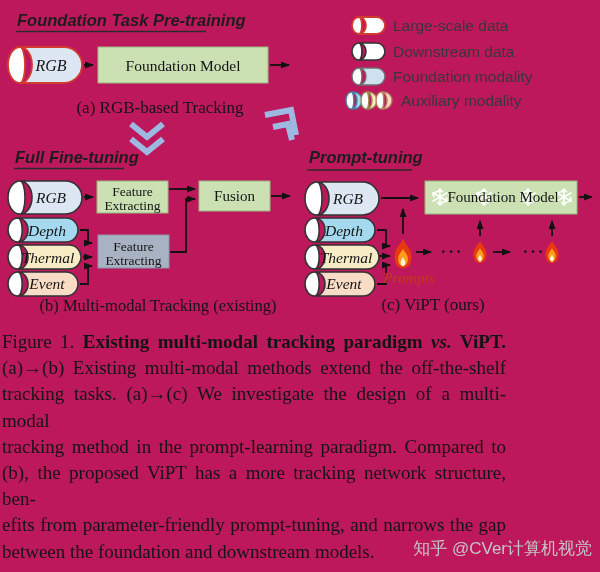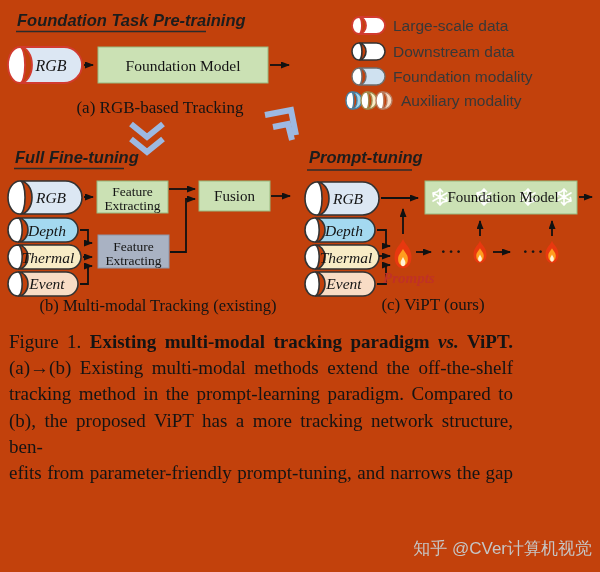--- a/index.html
+++ b/index.html
@@ -1,16 +1,16 @@
 <!DOCTYPE html>
 <html><head>
 <meta charset="utf-8">
 <style>
   html,body{margin:0;padding:0;background:#fff;}
-  .canvas{position:relative;width:600px;height:572px;background:#c2410c;overflow:hidden;
+  .canvas{position:relative;width:600px;height:572px;background:#be185d;overflow:hidden;
           font-family:"Liberation Serif","DejaVu Serif",serif;}
   svg{display:block;}
   
   .t-serif{font-family:"Liberation Serif","DejaVu Serif",serif;fill:#141414;}
   .t-it{font-style:italic;}
   .title{font-family:"Liberation Sans","DejaVu Sans",sans-serif;font-style:italic;
          font-weight:600;font-size:16.5px;fill:#1d1d1d;}
   .title-underline{stroke:#2b2b2b;stroke-width:1.6;}
   .legend-label{font-family:"Liberation Sans","DejaVu Sans",sans-serif;font-size:15.5px;fill:#383838;}
   
@@ -31,21 +31,21 @@
   .f-cyan .cyl-body{fill:#a4d9f0;}
   .f-yellow .cyl-body{fill:#f8ecc6;}
   .f-peach .cyl-body{fill:#f8dcc5;}
   
   .arrow{stroke:#111;stroke-width:1.8;fill:none;marker-end:url(#ah);}
   .chev{stroke:#9db9e2;stroke-width:6;fill:none;}
   .dots{font-weight:bold;font-size:17px;letter-spacing:2px;}
   .prompts{font-size:15px;font-weight:bold;font-style:italic;fill:#c03126;}
   
   .caption{position:absolute;left:0;top:322px;width:508px;box-sizing:border-box;
-           padding:7px 2px 0 2px;font-size:19px;line-height:26.2px;color:#141414;margin-left:7px;}
+           padding:7px 2px 0 2px;font-size:19px;line-height:26.2px;color:#141414;}
   .cap-line{white-space:normal;}
   .j{text-align:justify;text-align-last:justify;}
   .last{text-align:left;}
   .it{font-style:italic;}
   .watermark{position:absolute;right:8px;top:537px;
              font-family:"Liberation Sans","DejaVu Sans",sans-serif;
              font-size:17px;color:#c6c6c6;}
 </style>
 </head>
 <body>
@@ -226,20 +226,22 @@
 </svg>
 
 <div class="caption">
   <div class="cap-line j">
     <span>Figure 1.</span>
     <b>Existing multi-modal tracking paradigm</b>
     <b class="it">vs.</b>
     <b>ViPT.</b>
   </div>
   <div class="cap-line j">(a)→(b) Existing multi-modal methods extend the off-the-shelf</div>
+  <div class="cap-line j">tracking tasks. (a)→(c) We investigate the design of a multi-modal</div>
   <div class="cap-line j">tracking method in the prompt-learning paradigm. Compared to</div>
   <div class="cap-line j">(b), the proposed ViPT has a more tracking network structure, ben-</div>
   <div class="cap-line j">efits from parameter-friendly prompt-tuning, and narrows the gap</div>
+  <div class="cap-line last">between the foundation and downstream models.</div>
 </div>
 
 <div class="watermark">知乎 @CVer计算机视觉</div>
 
 </div>
 
 </body></html>

